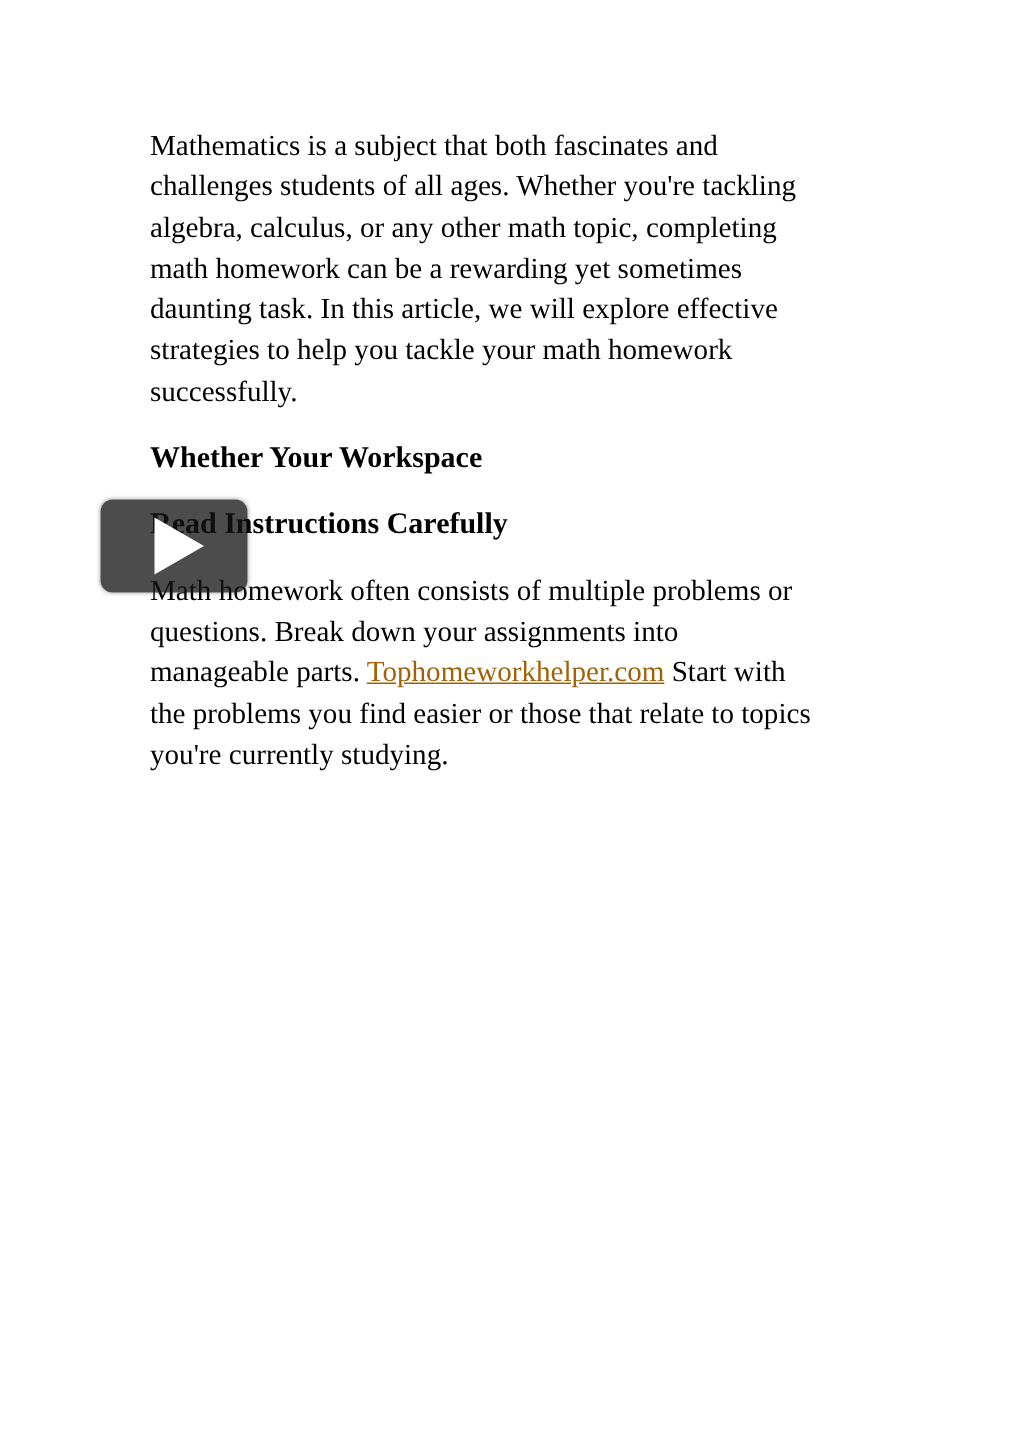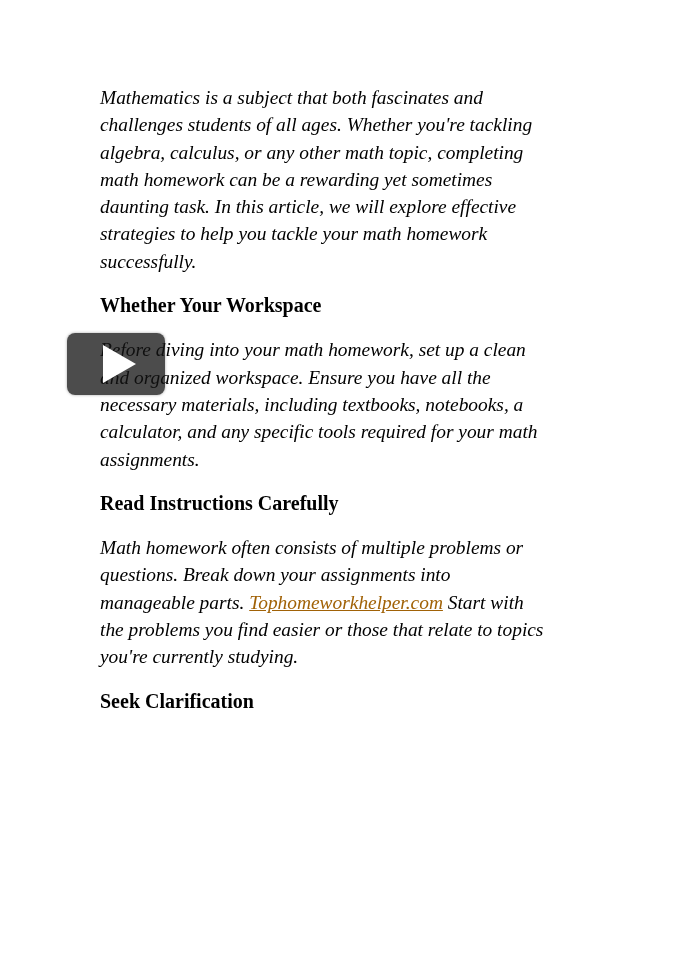--- a/index.html
+++ b/index.html
@@ -16,21 +16,20 @@
     position: absolute;
     left: 100px;
     top: 84px;
     width: 480px;
   }
   .content p {
     white-space: pre-line;
     font-size: 19.4px;
     line-height: 27.3px;
     margin: 0 0 17px 0;
-    font-style: italic;
   }
   .content h2 {
     white-space: pre-line;
     font-size: 20px;
     line-height: 27.3px;
     font-weight: bold;
     margin: 0 0 17px 0;
   }
   .content a {
     color: #a16207;
@@ -75,33 +74,27 @@
     <p>Mathematics is a subject that both fascinates and
 challenges students of all ages. Whether you're tackling
 algebra, calculus, or any other math topic, completing
 math homework can be a rewarding yet sometimes
 daunting task. In this article, we will explore effective
 strategies to help you tackle your math homework
 successfully.</p>
 
     <h2>Whether Your Workspace</h2>
 
-    <p>Before diving into your math homework, set up a clean
-and organized workspace. Ensure you have all the
-necessary materials, including textbooks, notebooks, a
-calculator, and any specific tools required for your math
-assignments.</p>
 
     <h2>Read Instructions Carefully</h2>
 
 
 
     <p><span>Math homework often consists of multiple problems or
 questions. Break down your assignments into
 manageable parts. </span><a href="#">Tophomeworkhelper.com</a><span> Start with
 the problems you find easier or those that relate to topics
 you're currently studying.</span></p>
 
-    <h2>Seek Clarification</h2>
 
   </article>
 
 </div>
 
 </body></html>

